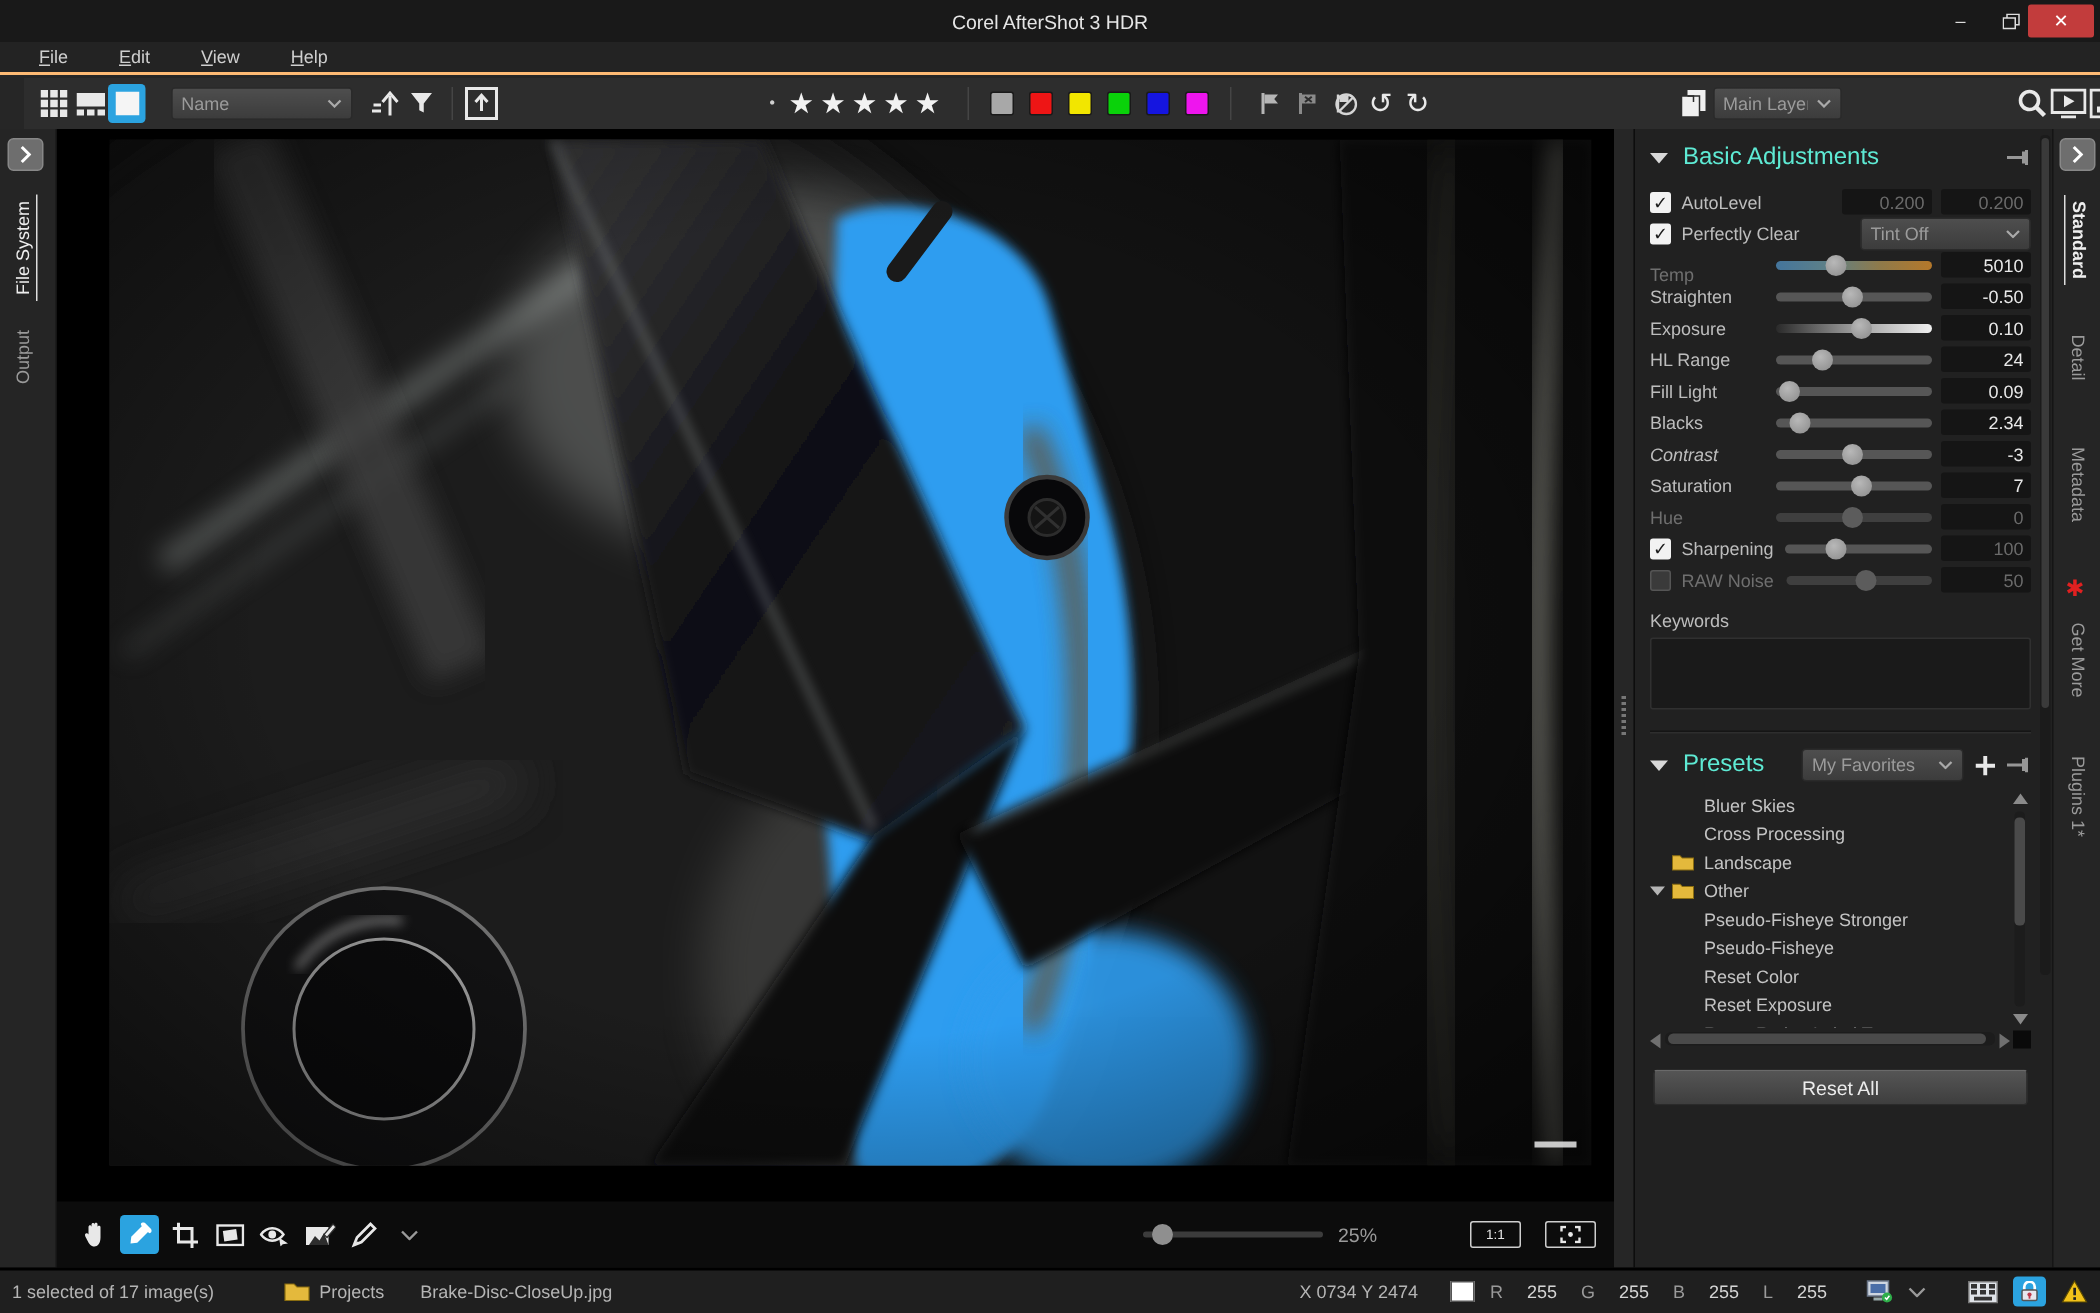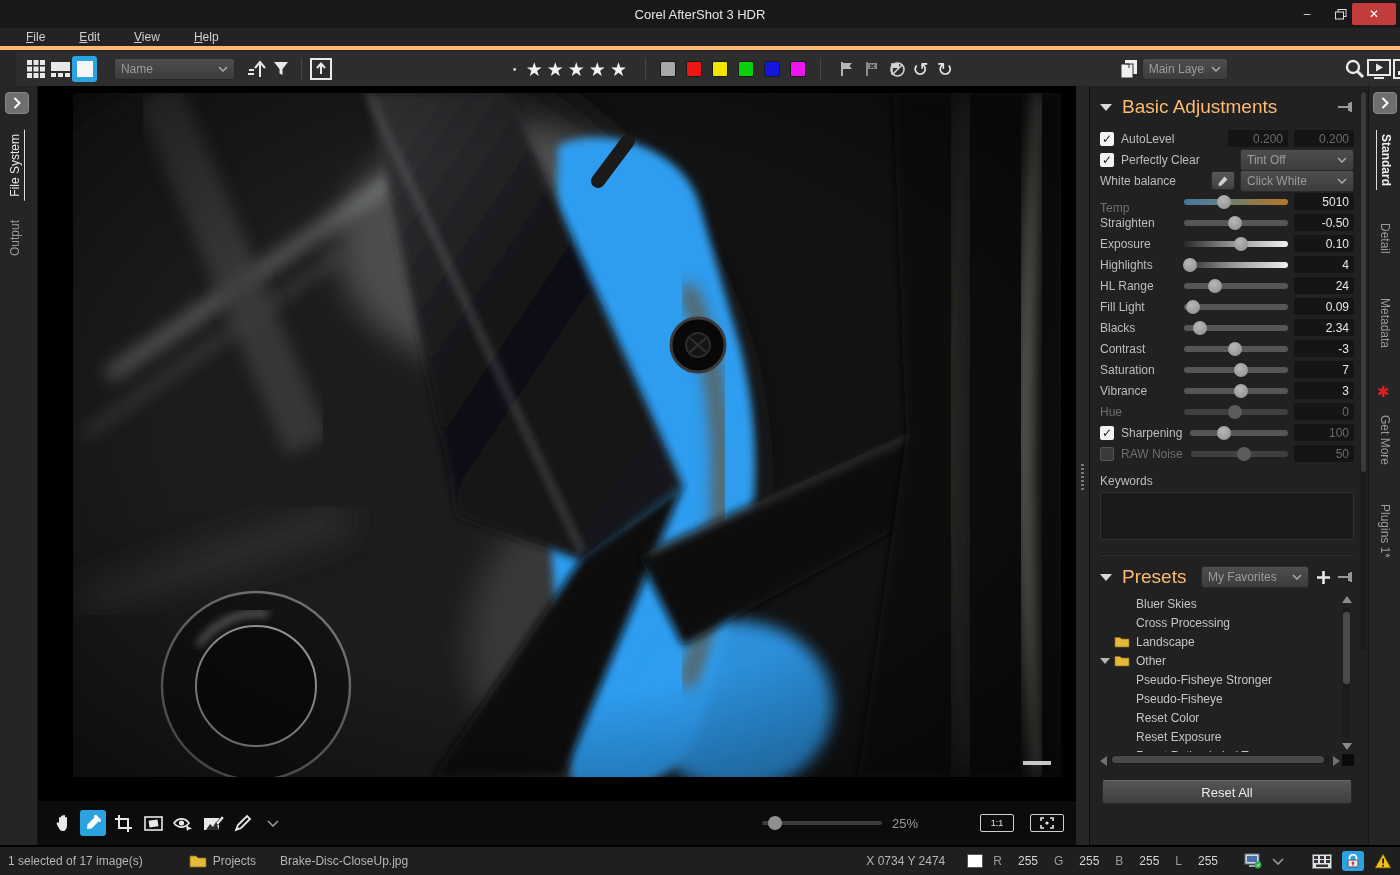--- a/index.html
+++ b/index.html
@@ -10,21 +10,21 @@
   #titlebar { position:absolute; left:0; top:0; width:1400px; height:28px; background:#191919;
     display:flex; align-items:center; }
   #title { position:absolute; left:0; right:0; text-align:center; color:#e6e6e6; font-size:13px; }
   .winctl { position:absolute; top:3px; height:22px; display:flex; align-items:center; justify-content:center; color:#ddd; }
   #btn-min { right:78px; width:30px; }
   #btn-restore { right:44px; width:30px; }
   #btn-close { right:4px; width:44px; background:#c23c3c; border-radius:2px; color:#fff; font-weight:bold; font-size:12px; }
 
   
   #menubar { position:absolute; left:0; top:28px; width:1400px; height:22px; background:#232323;
-    display:flex; align-items:center; gap:22px; padding-left:20px; border-bottom:4px solid #fdba74; }
+    display:flex; align-items:center; gap:22px; padding-left:20px; border-bottom:2px solid #fdba74; }
   .menu-item { color:#cfcfcf; font-size:12px; padding:2px 6px; cursor:default; }
   .menu-item .u { text-decoration:underline; }
 
   
   #toolbar { position:absolute; left:16px; top:52px; width:1400px; height:34px; background:#2d2d2d;
     display:flex; align-items:center; }
   .tbtn { width:26px; height:26px; display:flex; align-items:center; justify-content:center; border-radius:3px; }
   .tbtn.active-blue { background:#2ba3e0; }
   .sep { width:1px; height:22px; background:#454545; margin:0 7px; }
   .dropdown { height:22px; background:linear-gradient(#4e4e4e,#3c3c3c); border:1px solid #2a2a2a; border-radius:3px;
@@ -68,21 +68,21 @@
   #divider .grip { position:absolute; left:5px; top:378px; width:3px; height:26px;
     background:repeating-linear-gradient(#777 0 2px, transparent 2px 4px); }
 
   
   #panel { position:absolute; left:1089px; top:86px; width:279px; bottom:30px; background:#212121; border-left:1px solid #0d0d0d; }
   #panel-scroll { position:absolute; right:1px; top:4px; width:7px; height:560px; background:#1b1b1b; border-radius:3px; }
   #panel-scroll .pthumb { position:absolute; left:1px; top:2px; width:5px; height:380px; background:#3a3a3a; border-radius:3px; }
   .panel-inner { padding:10px 14px 0 10px; }
   .sect-header { display:flex; align-items:center; margin-bottom:10px; }
   .tri-down { width:0; height:0; border-left:6px solid transparent; border-right:6px solid transparent; border-top:7px solid #d8d8d8; margin-right:10px; }
-  .sect-title { color:#fdba74; font-size:19px; flex:1; }
+  .sect-title { color:#5eead4; font-size:16px; flex:1; }
   .pin-icon { opacity:.8; }
 
   .adj-row { display:flex; align-items:center; height:21px; }
   .cb { width:14px; height:14px; background:#f2f2f2; border-radius:2px; margin-right:7px; flex:none;
     display:flex; align-items:center; justify-content:center; font-size:12px; font-weight:bold; color:#1a1a1a; }
   .cb.unchecked { background:#3a3a3a; border:1px solid #555; }
   .cb.checked::after { content:"\2713"; }
   .adj-label { color:#bdbdbd; font-size:12px; white-space:nowrap; }
   .adj-label.dim, .dim .adj-label { color:#6f6f6f; }
   .slider { flex:1; position:relative; height:14px; margin:0 6px 0 8px; min-width:40px; }
@@ -481,35 +481,20 @@
       <span class="cb checked"></span>
       <span class="adj-label">Perfectly Clear</span>
       <span class="spacer"></span>
       <div class="dropdown row-dd">
         <span class="dd-label">Tint Off</span>
         <svg class="chev" viewBox="0 0 10 6">
             <path d="M1 1 L5 5 L9 1" stroke="#aaa" stroke-width="1.5" fill="none"></path>
           </svg>
       </div>
     </div>
-    <div class="adj-row">
-      <span class="adj-label">White balance</span>
-      <span class="spacer"></span>
-      <div class="wb-dropper">
-        <svg width="12" height="12" viewBox="0 0 12 12">
-          <path d="M7.5 1.5 L10.5 4.5 L4.5 10.5 L1.5 11 L2 8 Z" fill="#cfcfcf"></path>
-        </svg>
-      </div>
-      <div class="dropdown row-dd">
-        <span class="dd-label">Click White</span>
-        <svg class="chev" viewBox="0 0 10 6">
-            <path d="M1 1 L5 5 L9 1" stroke="#aaa" stroke-width="1.5" fill="none"></path>
-          </svg>
-      </div>
-    </div>
 
     <div id="slider-rows">
         <div class="adj-row">
           <span class="adj-label dim" style="width: 76px; margin-top: 12px;">Temp</span>
           <div class="slider">
             <div class="track temp"></div>
             <div class="thumb" style="left: 38%;"></div>
           </div>
           <span class="val-box">5010</span>
         </div>
@@ -523,28 +508,20 @@
         </div>
         <div class="adj-row">
           <span class="adj-label" style="width: 76px;">Exposure</span>
           <div class="slider">
             <div class="track tone"></div>
             <div class="thumb" style="left: 55%;"></div>
           </div>
           <span class="val-box">0.10</span>
         </div>
         <div class="adj-row">
-          <span class="adj-label" style="width: 76px;">Highlights</span>
-          <div class="slider">
-            <div class="track tone"></div>
-            <div class="thumb" style="left: 6%;"></div>
-          </div>
-          <span class="val-box">4</span>
-        </div>
-        <div class="adj-row">
           <span class="adj-label" style="width: 76px;">HL Range</span>
           <div class="slider">
             <div class="track plain"></div>
             <div class="thumb" style="left: 30%;"></div>
           </div>
           <span class="val-box">24</span>
         </div>
         <div class="adj-row">
           <span class="adj-label" style="width: 76px;">Fill Light</span>
           <div class="slider">
@@ -555,42 +532,34 @@
         </div>
         <div class="adj-row">
           <span class="adj-label" style="width: 76px;">Blacks</span>
           <div class="slider">
             <div class="track plain"></div>
             <div class="thumb" style="left: 15%;"></div>
           </div>
           <span class="val-box">2.34</span>
         </div>
         <div class="adj-row">
-          <span class="adj-label" style="width: 76px;">Contrast</span>
+          <span class="adj-label" style="width: 76px; font-style: italic;">Contrast</span>
           <div class="slider">
             <div class="track plain"></div>
             <div class="thumb" style="left: 49%;"></div>
           </div>
           <span class="val-box">-3</span>
         </div>
         <div class="adj-row">
           <span class="adj-label" style="width: 76px;">Saturation</span>
           <div class="slider">
             <div class="track plain"></div>
             <div class="thumb" style="left: 55%;"></div>
           </div>
           <span class="val-box">7</span>
-        </div>
-        <div class="adj-row">
-          <span class="adj-label" style="width: 76px;">Vibrance</span>
-          <div class="slider">
-            <div class="track plain"></div>
-            <div class="thumb" style="left: 55%;"></div>
-          </div>
-          <span class="val-box">3</span>
         </div>
         <div class="adj-row dim">
           <span class="adj-label" style="width: 76px;">Hue</span>
           <div class="slider">
             <div class="track plain"></div>
             <div class="thumb" style="left: 49%;"></div>
           </div>
           <span class="val-box dim">0</span>
         </div>
         <div class="adj-row">

